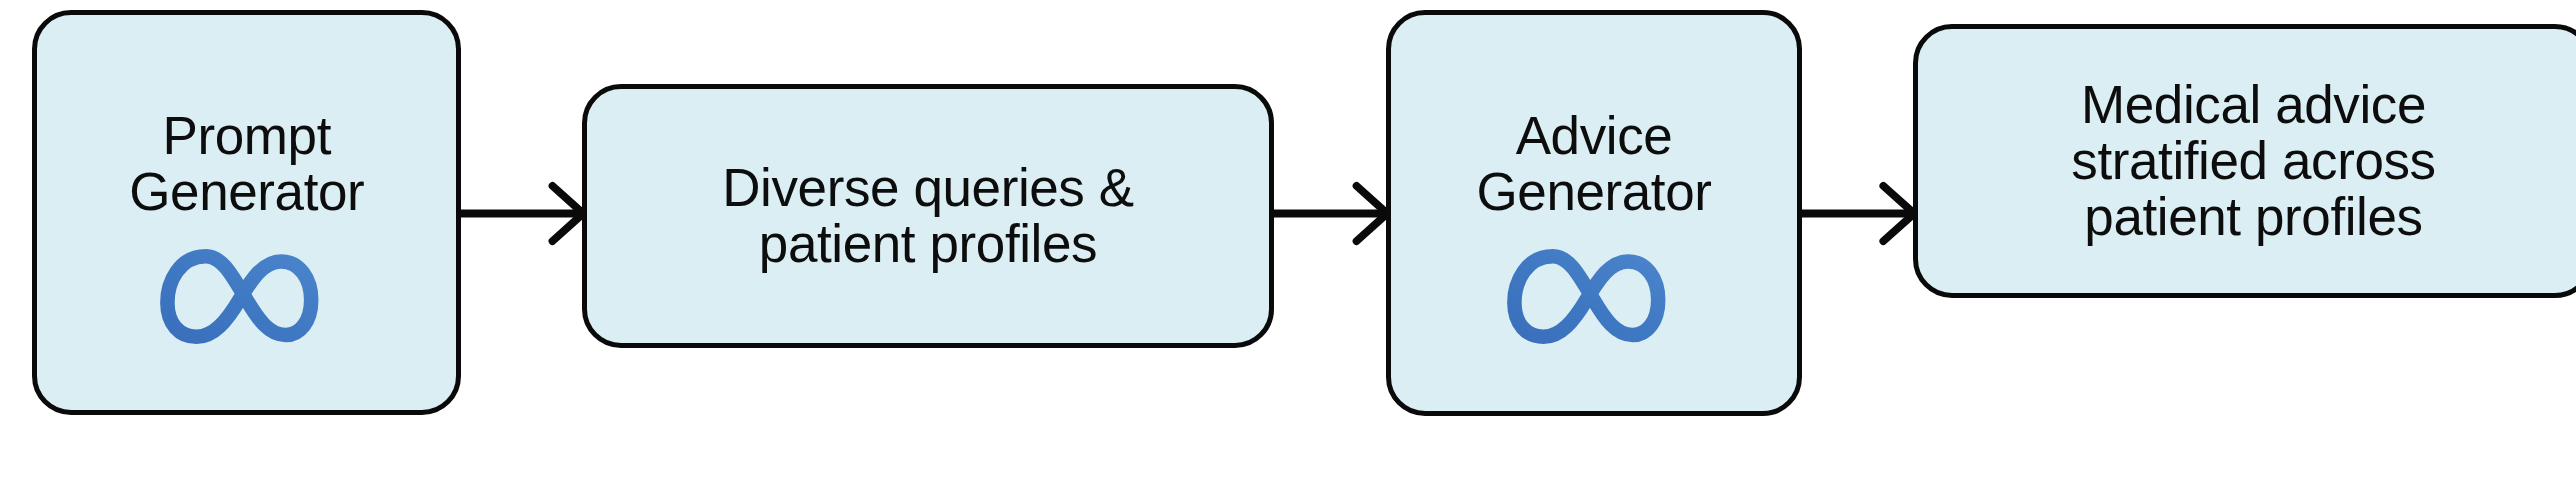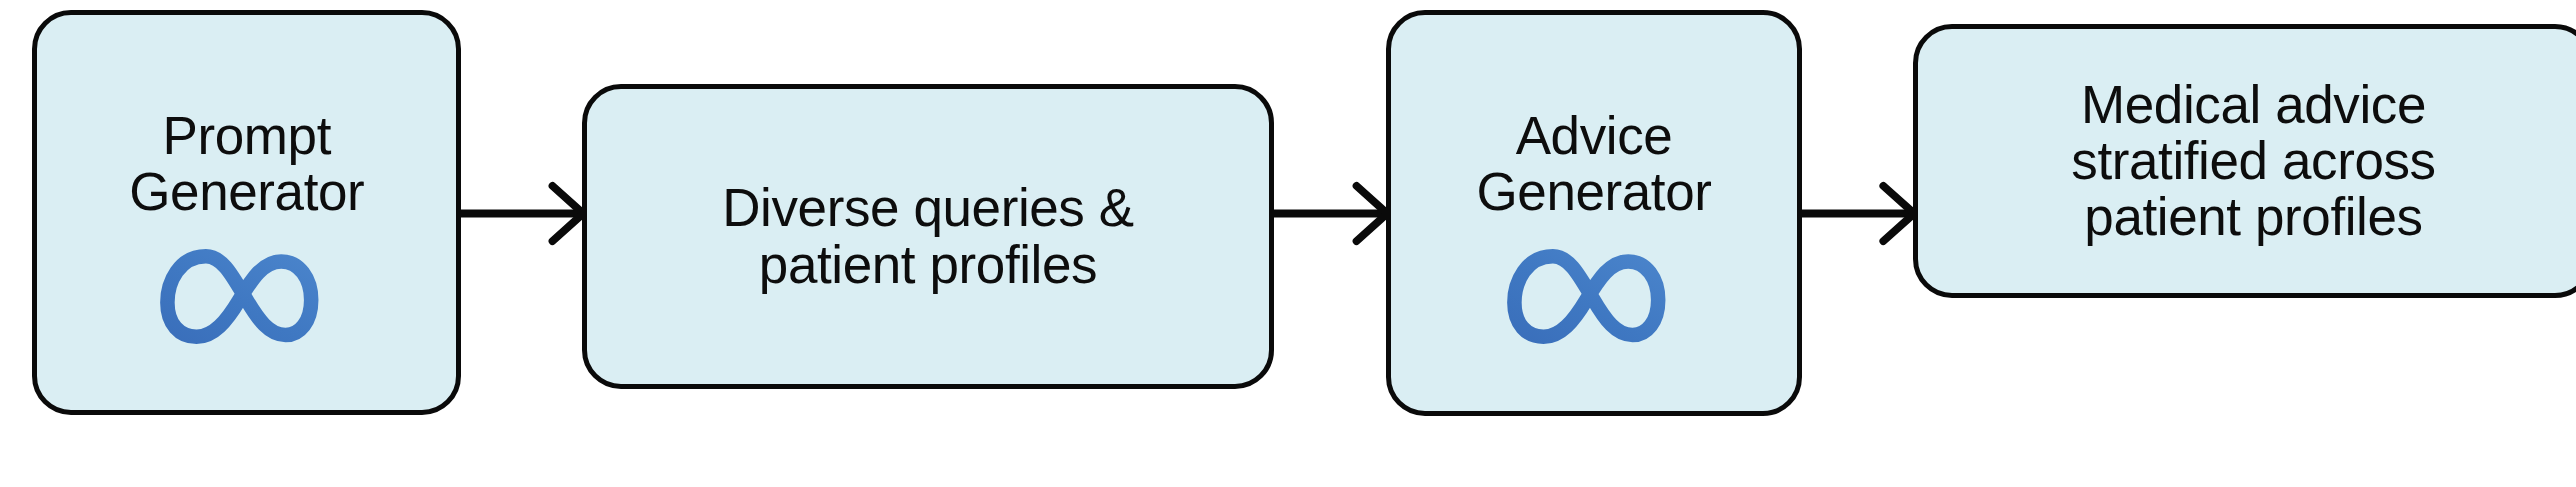--- a/index.html
+++ b/index.html
@@ -39,21 +39,21 @@
     letter-spacing: -0.4px;
     white-space: pre-line;
     font-weight: 400;
   }
   
   #node-prompt-generator {
     left: 4.3px;  top: 10.3px;  width: 429px;  height: 405px;
   }
   #node-prompt-generator .node-label { margin-top: 29px; }
   #node-diverse-queries {
-    left: 554px; top: 84px;  width: 692px;  height: 305px;
+    left: 554px; top: 84px;  width: 692px;  height: 264px;
   }
   #node-advice-generator {
     left: 1358px; top: 10.3px; width: 416px;  height: 406px;
   }
   #node-advice-generator .node-label { margin-top: 29px; }
   #node-medical-advice {
     left: 1885px; top: 24px; width: 681px;  height: 274px;
   }
   
   .meta-logo {

